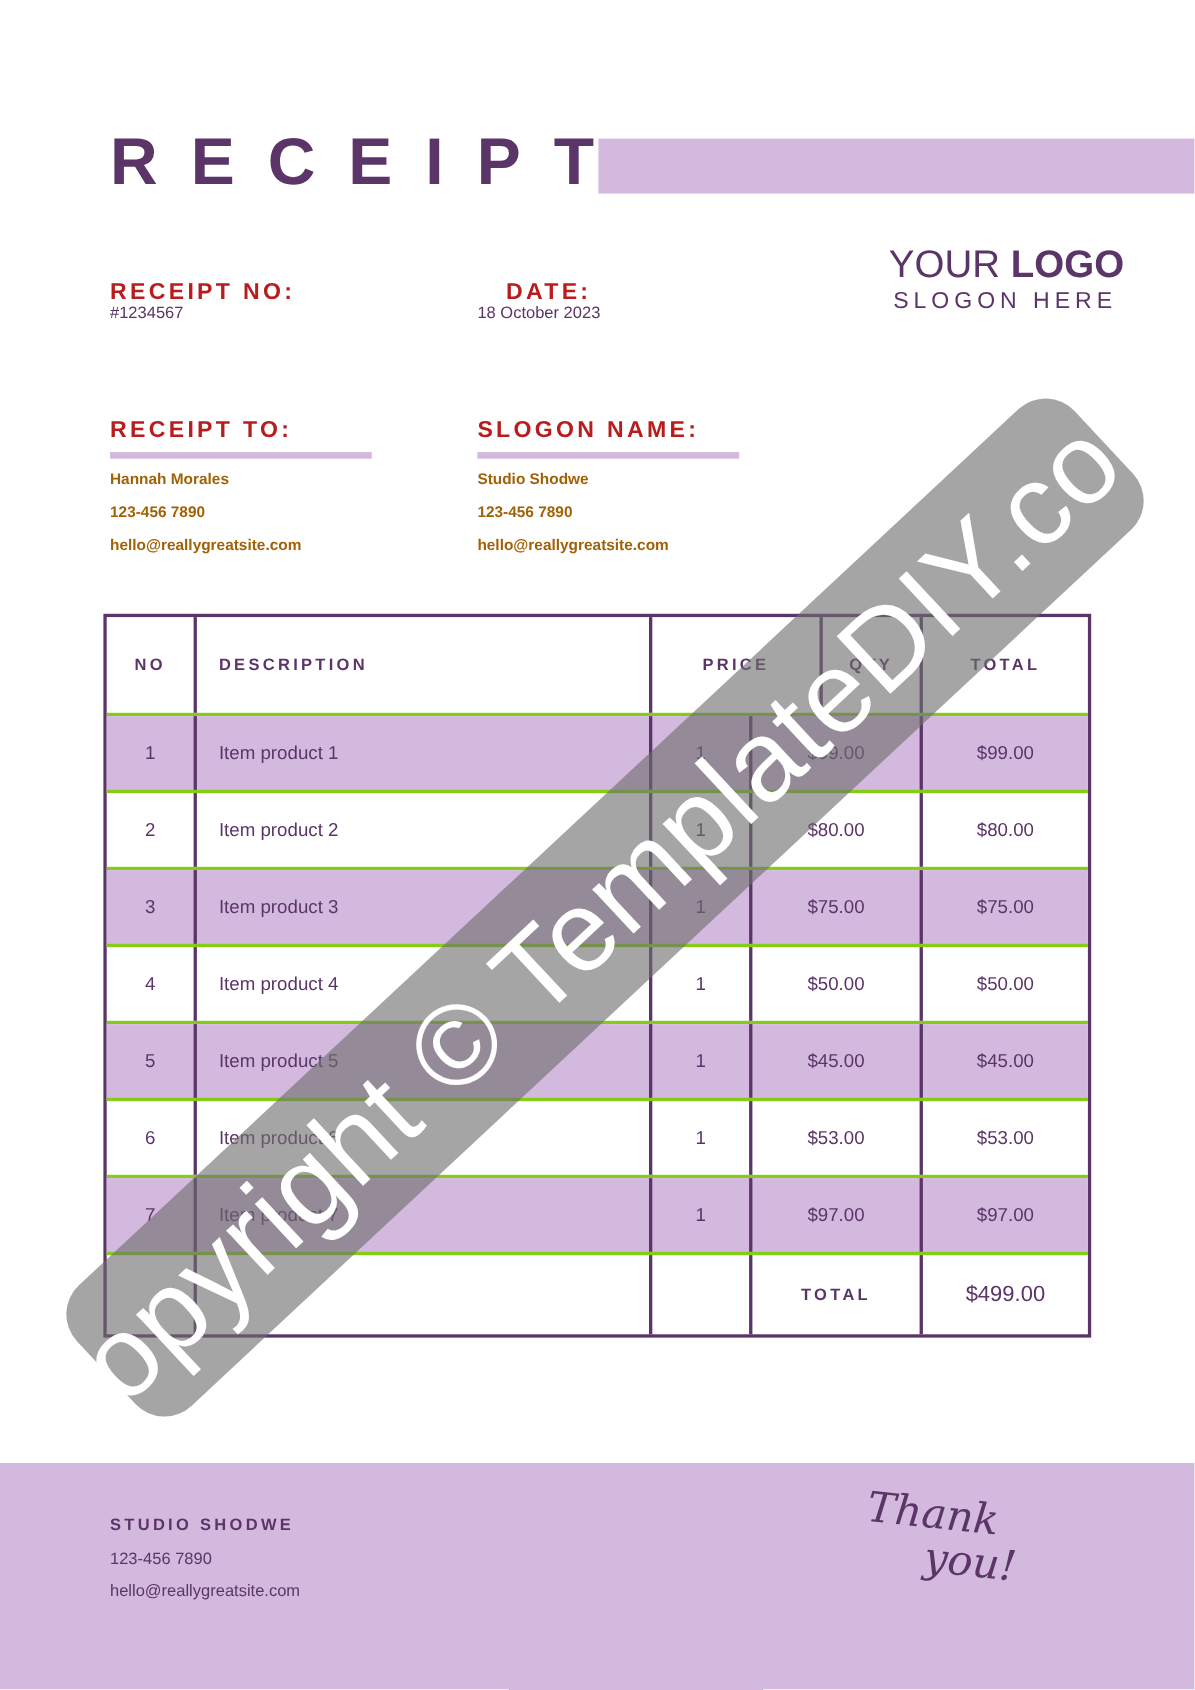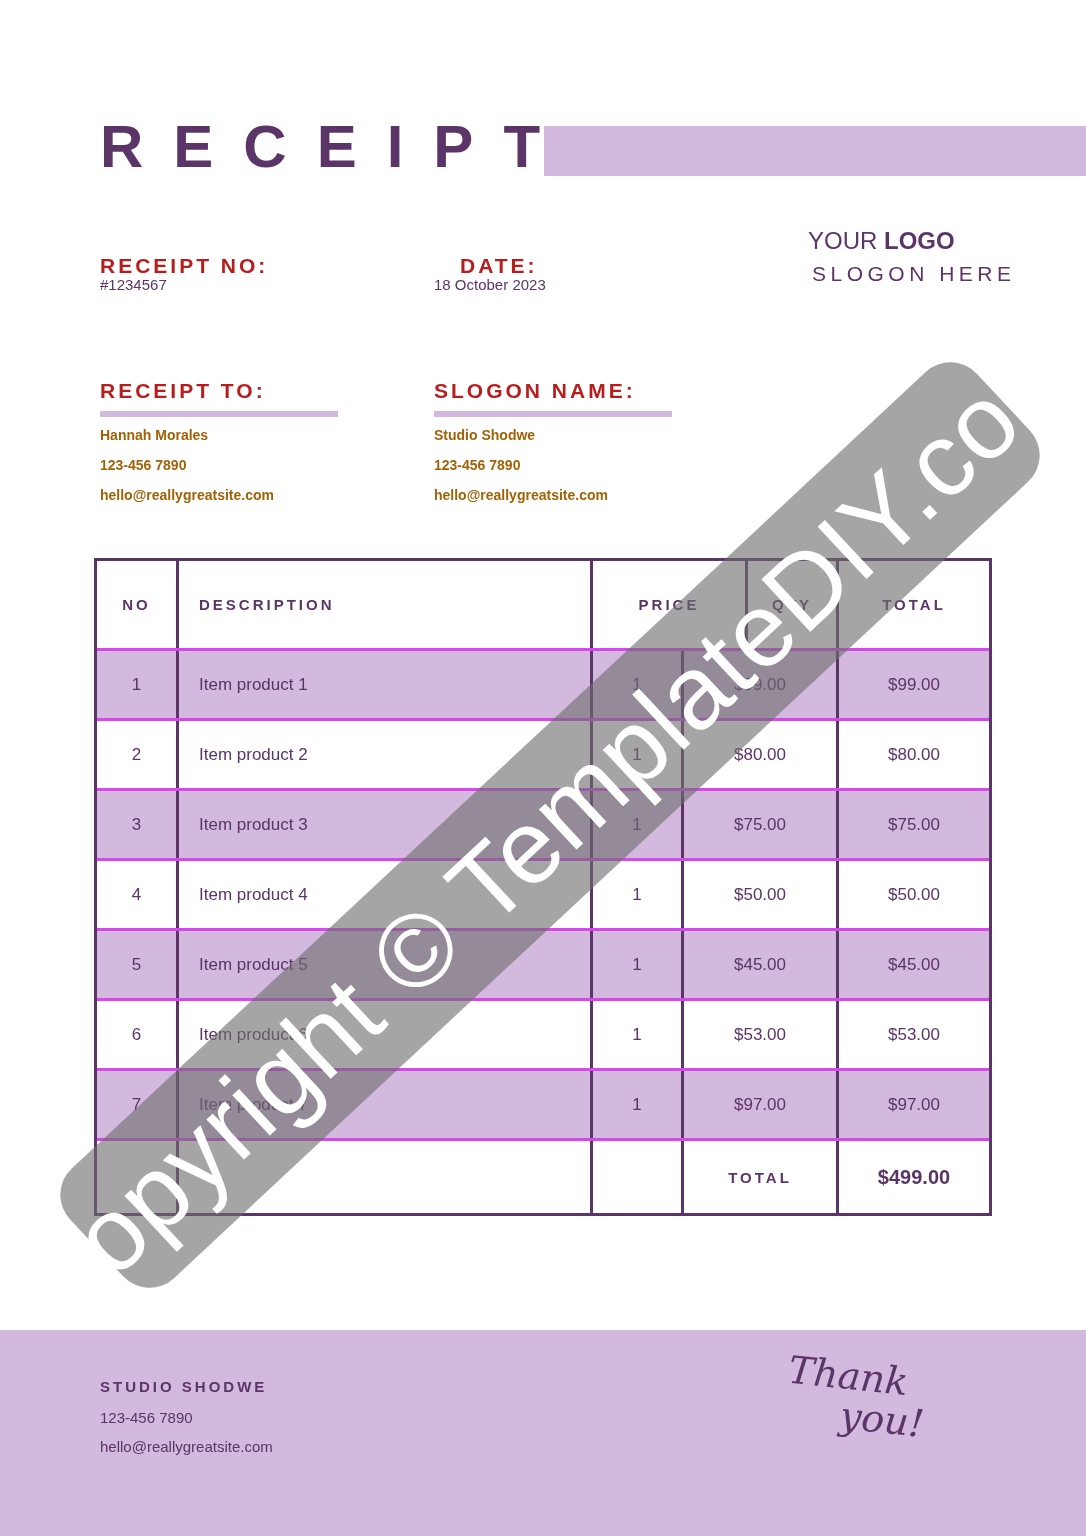--- a/index.html
+++ b/index.html
@@ -10,53 +10,53 @@
     position: absolute; left: 100px; top: 112px;
     font-size: 60px; font-weight: 700; letter-spacing: 30px; color: #5b3468;
     line-height: 70px;
   }
   .title-bar {
     position: absolute; left: 544px; top: 126px; width: 542px; height: 50px;
     background: #d3b9de;
   }
 
   .logo { position: absolute; left: 808px; top: 222px; width: 220px; }
-  .logo-main { font-size: 24px; line-height: 38px; color: #5b3468; letter-spacing: 0px; }
+  .logo-main { font-size: 35px; line-height: 38px; color: #5b3468; letter-spacing: 0px; }
   .logo-main .light { font-weight: 400; }
   .logo-main .bold { font-weight: 700; }
   .logo-slogan { font-size: 21px; letter-spacing: 4.5px; color: #5b3468; margin-top: 2px; margin-left: 4px; }
 
   .label {
     position: absolute; font-size: 21px; font-weight: 700; letter-spacing: 3px; color: #b91c1c;
   }
   .value { position: absolute; font-size: 15px; color: #5b3468; }
   .underline { position: absolute; height: 6px; width: 238px; background: #d3b9de; }
   .contact-line { position: absolute; font-size: 14px; color: #a16207; font-weight: bold; }
 
   
   .table {
     position: absolute; left: 94px; top: 558px; width: 898px; height: 658px;
     border: 3px solid #5b3468;
   }
-  .row { position: absolute; left: 0; width: 892px; display: flex; border-bottom: 3px solid #d946ef; }
+  .row { position: absolute; left: 0; width: 892px; display: flex; border-bottom: 3px solid #84cc16; }
   .row.last { border-bottom: none; }
   .row.shaded { background: #d3b9de; }
   .cell {
     height: 100%; display: flex; align-items: center; justify-content: center;
     font-size: 17px; color: #5b3468; border-right: 3px solid #5b3468;
   }
   .cell:last-child { border-right: none; }
   .c-no { width: 82px; }
   .c-desc { width: 414px; justify-content: flex-start; padding-left: 20px; }
   .c-qty { width: 91px; }
   .c-price { width: 155px; }
   .c-total { width: 150px; }
   .hdr { font-size: 15px; font-weight: 700; letter-spacing: 3px; }
   .total-label { font-size: 15px; font-weight: 700; letter-spacing: 3px; }
-  .total-value { font-size: 20px; font-weight: 700; }
+  .total-value { font-size: 20px; font-weight: 400; }
 
   
   .footer { position: absolute; left: 0; top: 1330px; width: 1086px; height: 206px; background: #d3b9de; }
   .footer-name { position: absolute; left: 100px; top: 48px; font-size: 15px; font-weight: 700; letter-spacing: 3px; color: #5b3468; }
   .footer-phone { position: absolute; left: 100px; top: 79px; font-size: 15px; color: #5b3468; }
   .footer-email { position: absolute; left: 100px; top: 108px; font-size: 15px; color: #5b3468; }
   .thanks {
     position: absolute; left: 786px; top: 30px; width: 200px;
     font-family: "DejaVu Serif", serif; font-style: italic; color: #5b3468;
     font-size: 38px; line-height: 40px; transform: rotate(6deg);

